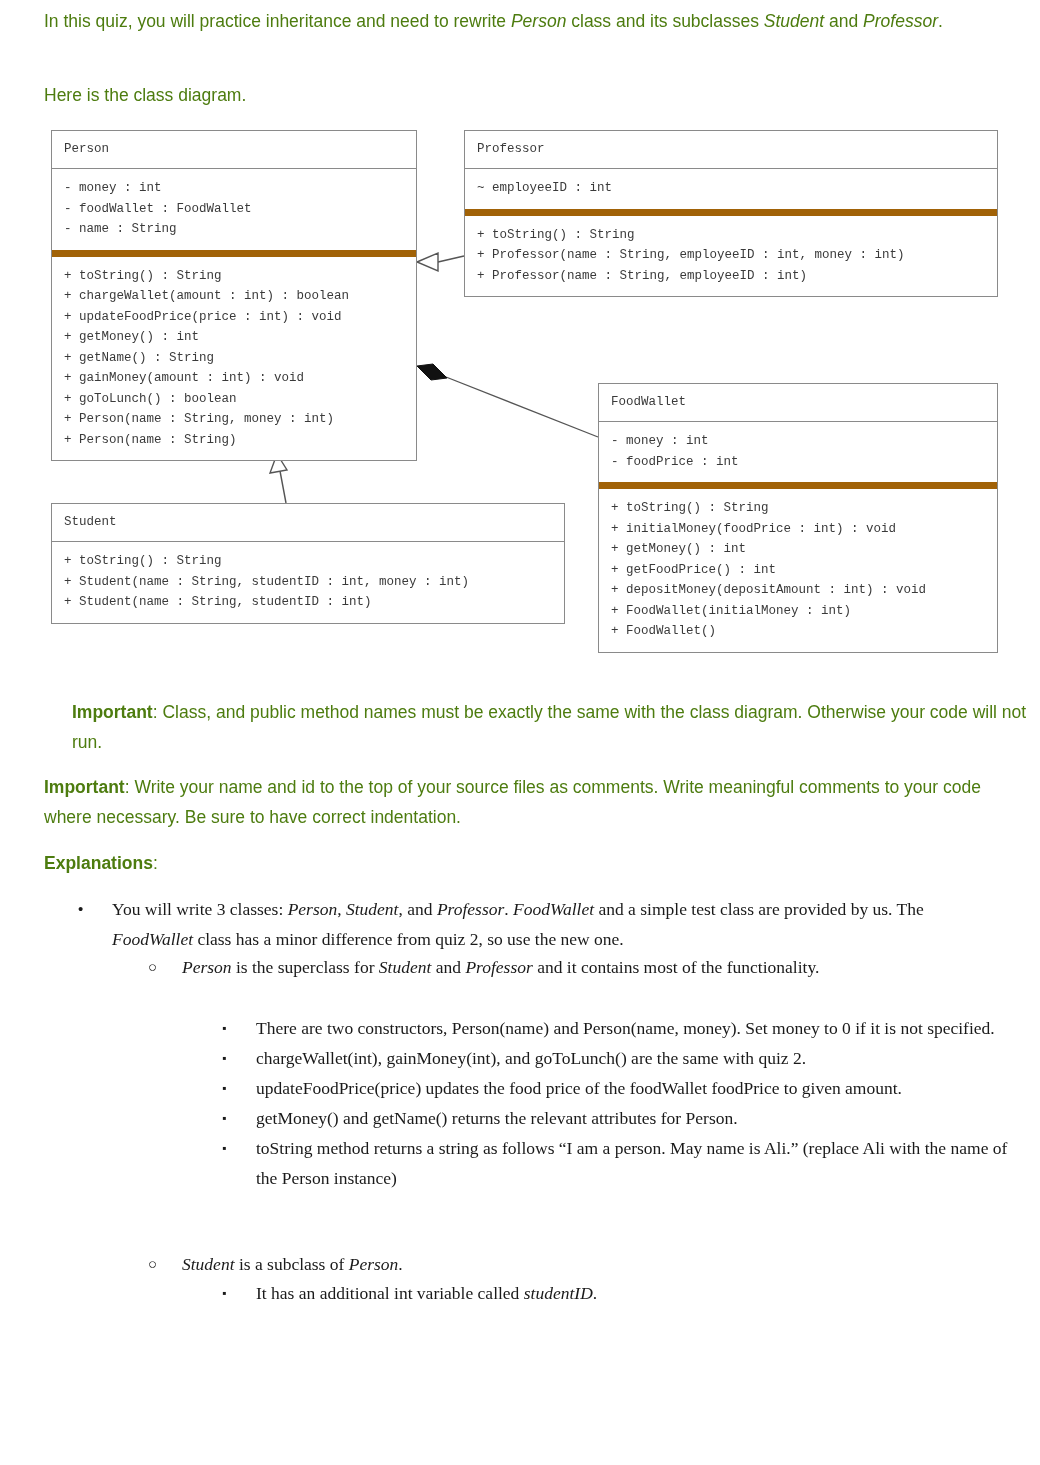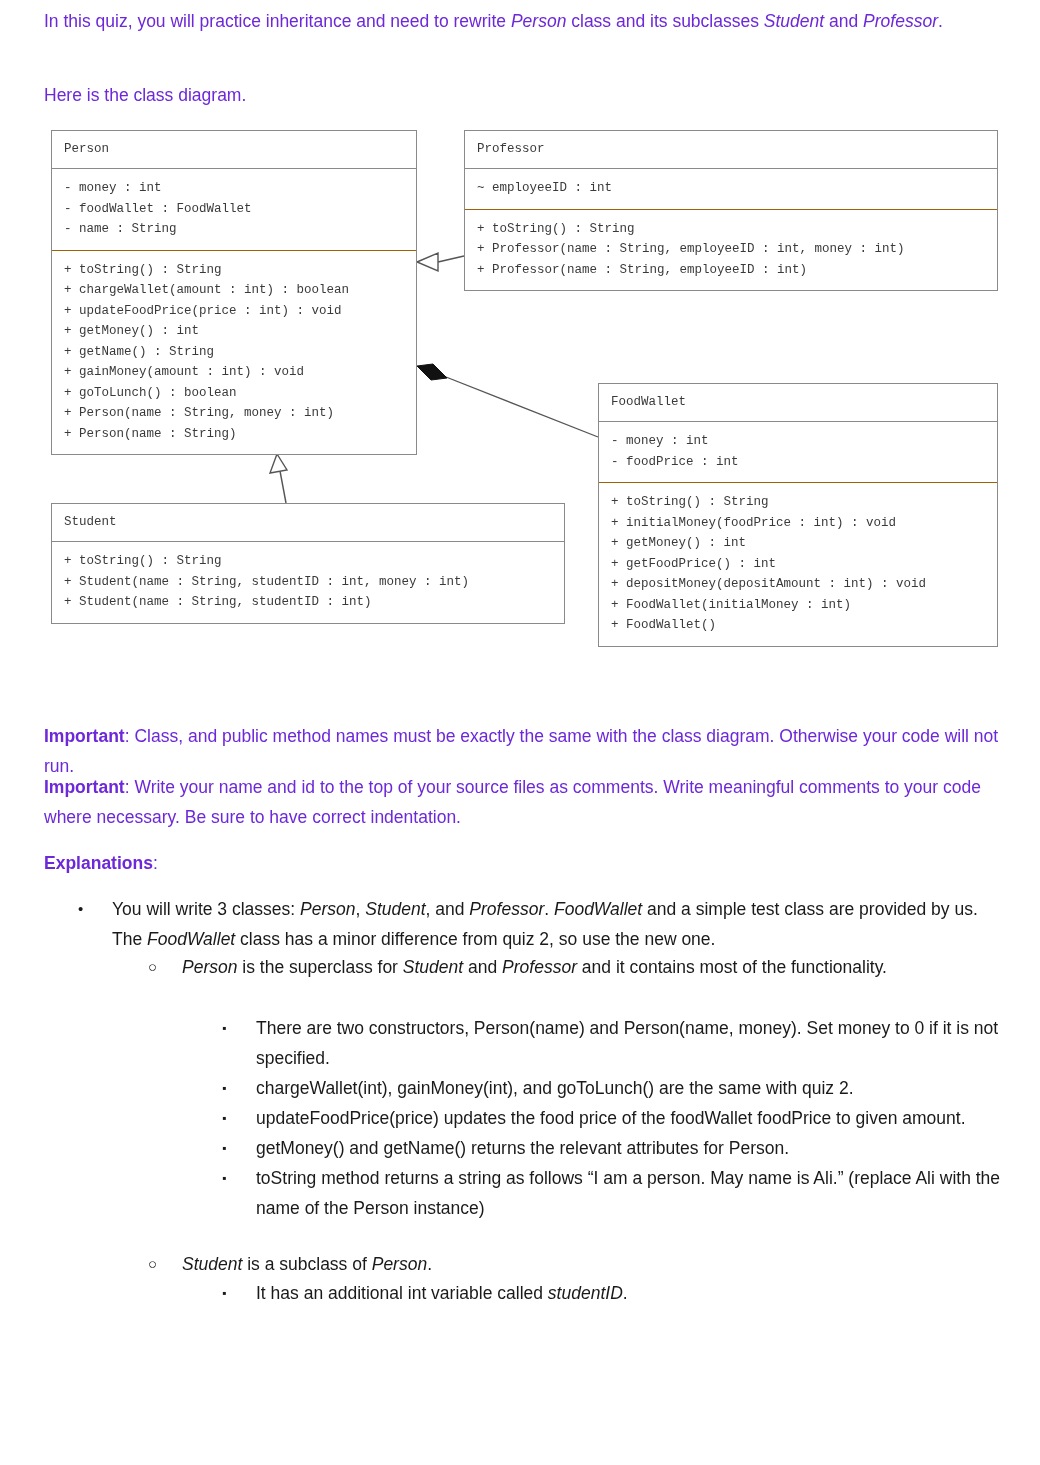--- a/index.html
+++ b/index.html
@@ -16,29 +16,29 @@
     overflow: hidden;
   }
 
   
   .prose {
     position: absolute;
     left: 44px;
     width: 956px;
     font-size: 17.5px;
     line-height: 30px;
-    color: #6d28d9;
+    color: #4d7c0f;
   }
   .prose i { font-style: italic; }
   .prose b { font-weight: bold; }
 
   #intro-para   { top: 6px; }
   #here-para    { top: 80px; }
 
-  #important-1  { top: 721px; }
+  #important-1  { top: 697px; margin-left: 28px; }
   #important-2  { top: 772px; }
   #explanations { top: 848px; }
 
   
   .lvl1 {
     position: absolute;
     left: 78px;
     width: 922px;
     font-size: 17.5px;
     line-height: 30px;
@@ -63,21 +63,21 @@
   }
   .mark {
     flex: 0 0 auto;
     width: 34px;
     text-align: left;
     line-height: 30px;
   }
   .mark.disc   { font-size: 15px; }
   .mark.circ   { font-size: 15px; }
   .mark.sq     { font-size: 12px; }
-  .li-body { flex: 1 1 auto; }
+  .li-body { flex: 1 1 auto; font-family: Liberation Serif, serif; }
   .li-body i { font-style: italic; }
 
   #bullet-1    { top: 894px; }
   #bullet-1a   { top: 952px; }
   #bullet-1a-i { top: 1013px; }
   #bullet-1b   { top: 1249px; }
   #bullet-1b-i { top: 1278px; }
 
   
   #class-diagram {
@@ -98,21 +98,21 @@
     font-family: "Liberation Mono", "DejaVu Sans Mono", monospace;
     font-size: 12.5px;
     color: #3a3a3a;
   }
   .uml-title {
     padding: 9px 12px 10px 12px;
     border-bottom: 1px solid #8a8a8a;
   }
   .uml-attrs {
     padding: 9px 12px 10px 12px;
-    border-bottom: 1px solid #a16207;
+    border-bottom: 7px solid #a16207;
   }
   .uml-ops {
     padding: 9px 12px 10px 12px;
   }
   .uml-line {
     white-space: pre;
     line-height: 20.5px;
   }
   .uml-title .uml-line { line-height: 18px; }
 

